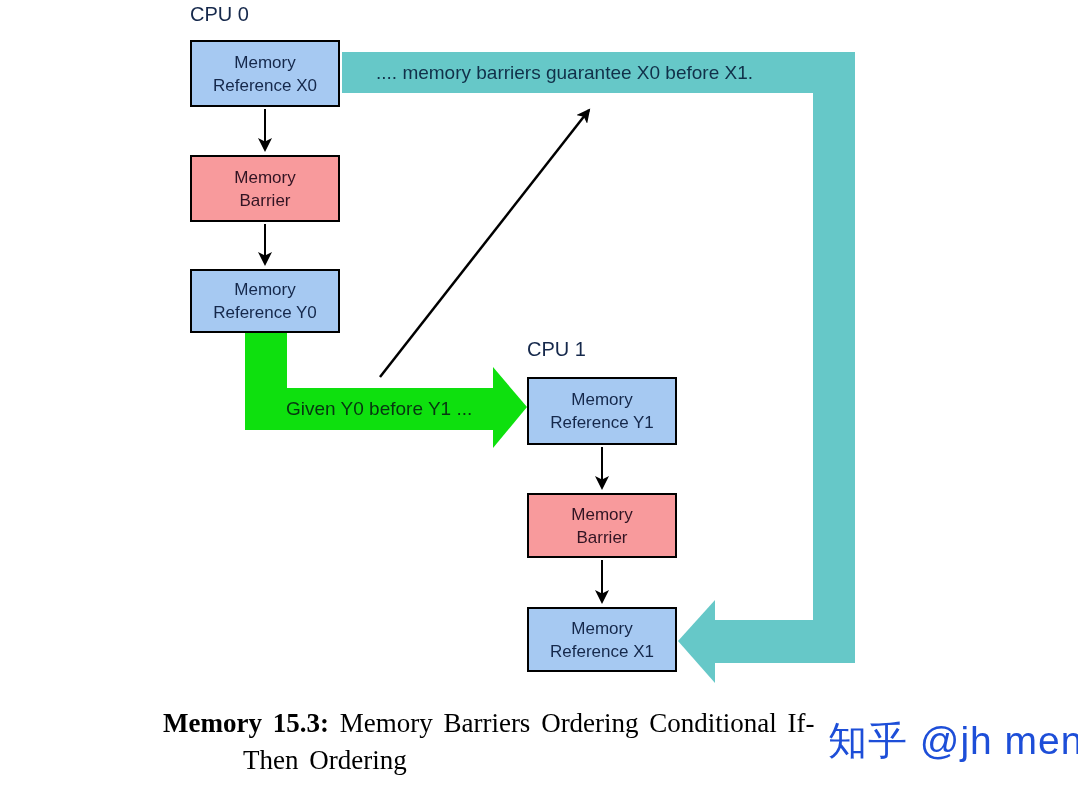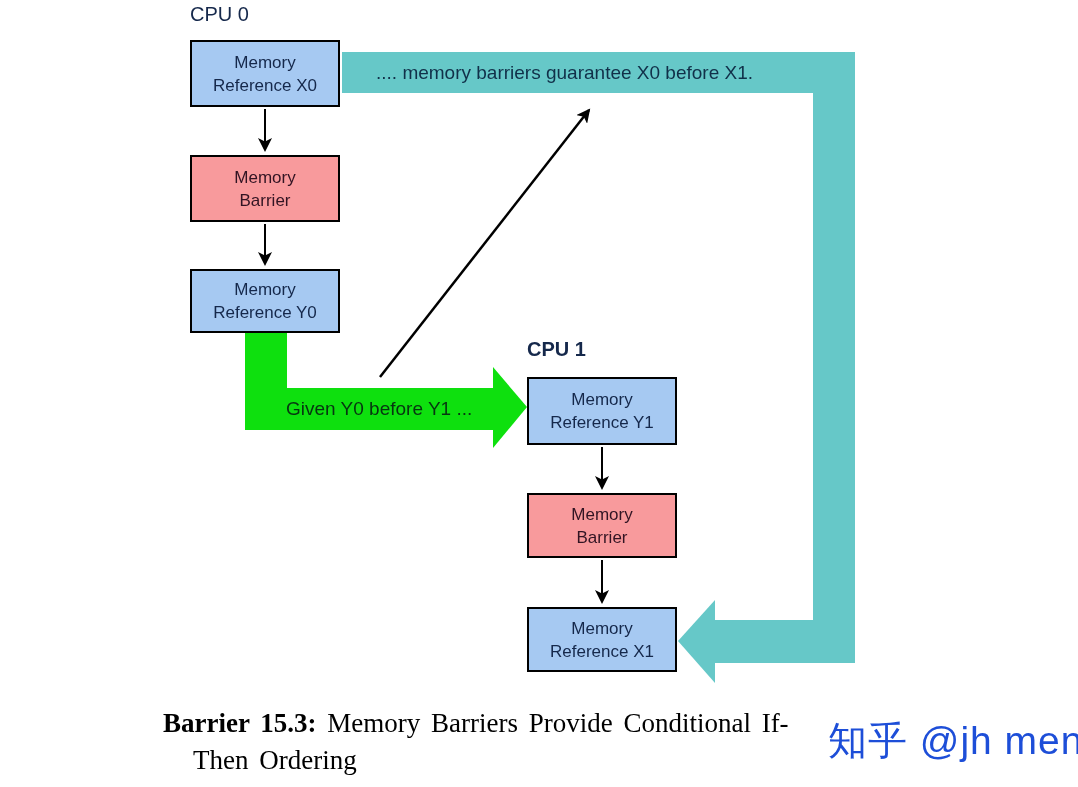--- a/index.html
+++ b/index.html
@@ -57,21 +57,21 @@
   }
   
   #arrow-layer{position:absolute;left:0;top:0;width:1078px;height:787px;pointer-events:none;}
   
   #caption{
     position:absolute;left:163px;top:705px;width:740px;
     font-family:"Liberation Serif",serif;font-size:27px;line-height:37px;
     color:#000;word-spacing:4px;
   }
   #caption .bold{font-weight:bold;}
-  #caption-line2{margin-left:30px;}
+  #caption-line2{margin-left:80px;}
   
   #watermark{
     position:absolute;left:828px;top:714px;font-size:39px;color:#1d4ed8;
     white-space:nowrap;letter-spacing:1px;
   }
 </style>
 </head>
 <body>
 
 <div id="canvas">
@@ -88,21 +88,21 @@
   <div id="green-label">Given Y0 before Y1 ...</div>
 
   <div class="cpu-label" style="left:190px;top:3px;">CPU 0</div>
   <div class="node ref" style="left:190px;top:40px;height:67px;">Memory
 Reference X0</div>
   <div class="node bar" style="left:190px;top:155px;height:67px;">Memory
 Barrier</div>
   <div class="node ref" style="left:190px;top:269px;height:64px;">Memory
 Reference Y0</div>
 
-  <div class="cpu-label" style="left:527px;top:338px;font-weight:bold;">CPU 1</div>
+  <div class="cpu-label" style="left:527px;top:338px;">CPU 1</div>
   <div class="node ref" style="left:527px;top:377px;height:68px;">Memory
 Reference Y1</div>
   <div class="node bar" style="left:527px;top:493px;height:65px;">Memory
 Barrier</div>
   <div class="node ref" style="left:527px;top:607px;height:65px;">Memory
 Reference X1</div>
 
   <svg id="arrow-layer" viewBox="0 0 1078 787" xmlns="http://www.w3.org/2000/svg">
     <defs>
       <marker id="ah" markerUnits="userSpaceOnUse" markerWidth="16" markerHeight="14" refX="12" refY="7" orient="auto">
@@ -110,19 +110,19 @@
       </marker>
     </defs>
     <line x1="265" y1="109" x2="265" y2="150" stroke="#000" stroke-width="2" marker-end="url(#ah)"></line>
     <line x1="265" y1="224" x2="265" y2="264" stroke="#000" stroke-width="2" marker-end="url(#ah)"></line>
     <line x1="602" y1="447" x2="602" y2="488" stroke="#000" stroke-width="2" marker-end="url(#ah)"></line>
     <line x1="602" y1="560" x2="602" y2="602" stroke="#000" stroke-width="2" marker-end="url(#ah)"></line>
     <line x1="380" y1="377" x2="589" y2="110" stroke="#000" stroke-width="2.5" marker-end="url(#ah)"></line>
   </svg>
 
   <div id="caption">
-    <div><span class="bold">Barrier 15.3:</span><span> Memory Barriers Provide Conditional If-</span></div>
+    <div><span class="bold">Memory 15.3:</span><span> Memory Barriers Ordering Conditional If-</span></div>
     <div id="caption-line2">Then Ordering</div>
   </div>
 
   <div id="watermark">知乎 @jh meng</div>
 
 </div>
 
 </body></html>

